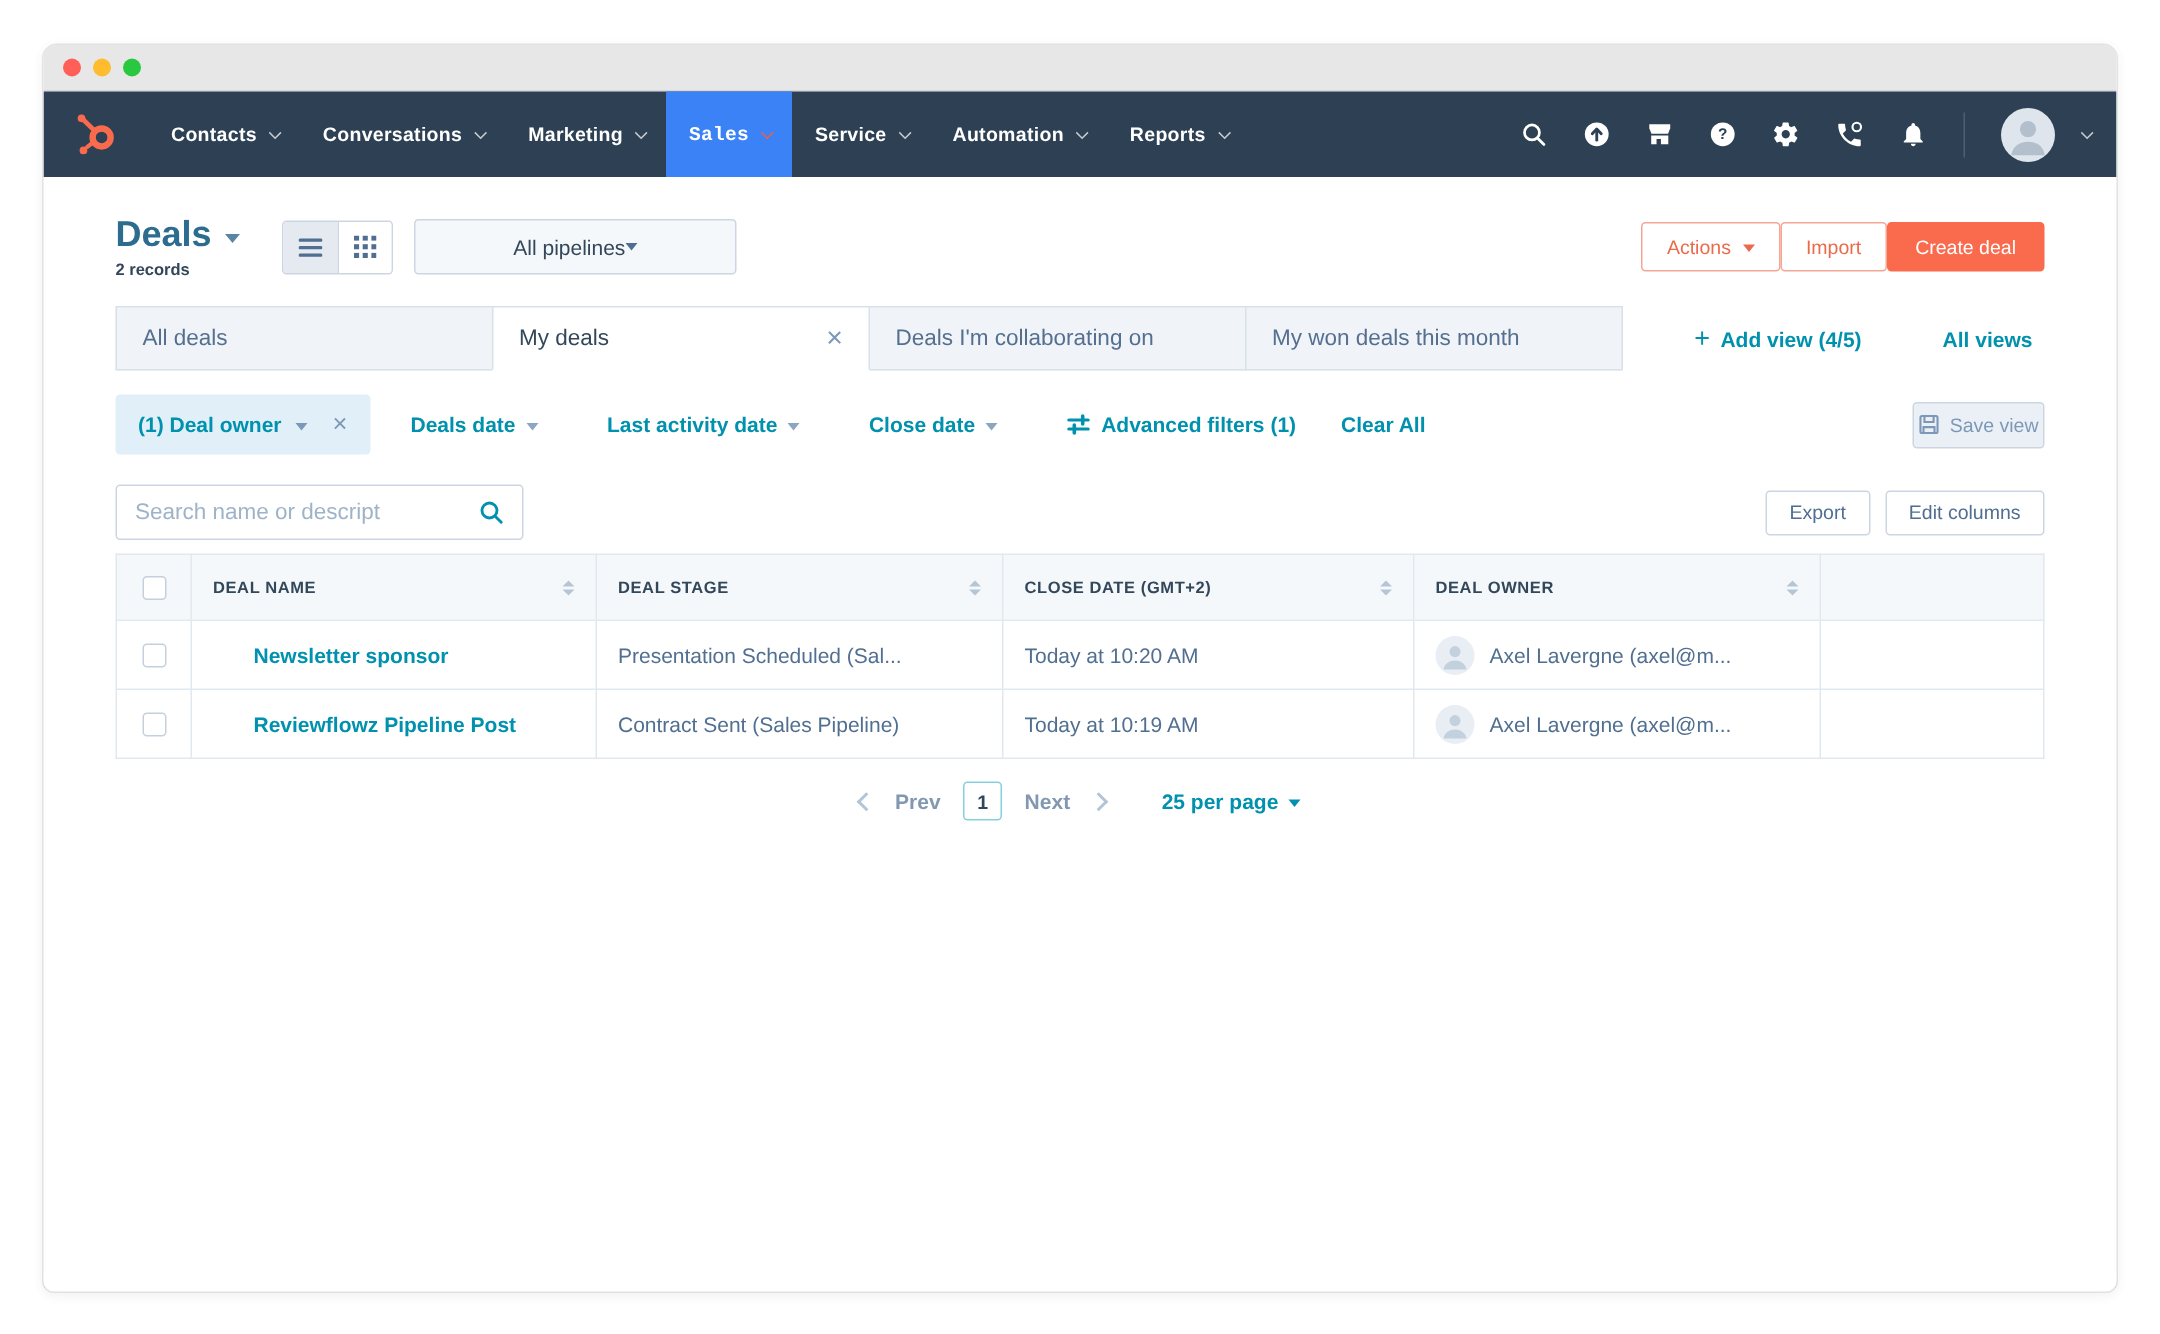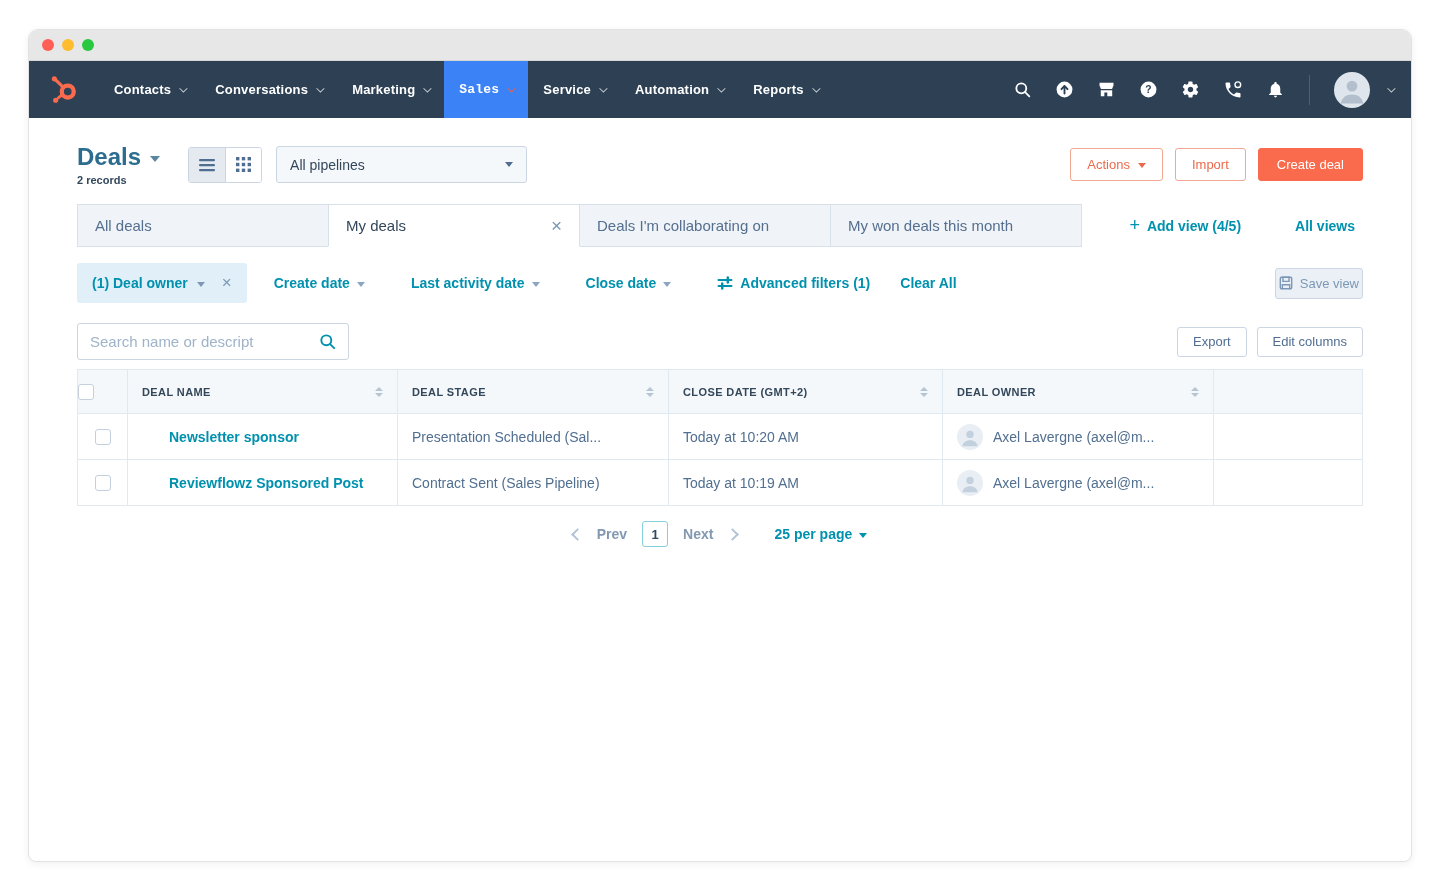--- a/index.html
+++ b/index.html
@@ -40,25 +40,25 @@
   .page-title { font-size:24px; font-weight:700; color:#2c6c8f; }
   .tri { display:inline-block; width:0; height:0; border-left:5px solid transparent;
     border-right:5px solid transparent; border-top:6px solid currentColor; }
   .tri-sm { border-left-width:4px; border-right-width:4px; border-top-width:5px; }
   .title-caret { color:#5b86a0; margin-top:3px; }
   .records { font-size:11px; font-weight:700; color:#33475b; margin-top:3px; }
   .toggle-group { margin-left:28px; display:flex; border:1px solid #cbd6e2; border-radius:3px; overflow:hidden; }
   .toggle-btn { width:36px; height:34px; display:grid; place-items:center; background:#fff; cursor:pointer; }
   .toggle-btn.active { background:#e5eaf0; }
   .toggle-btn + .toggle-btn { border-left:1px solid #cbd6e2; }
-  .pipeline-select { margin-left:14px; width:251px; height:37px; background:#f5f8fa; border:1px solid #cbd6e2;
-    border-radius:3px; display:flex; align-items:center; justify-content:space-between; padding:0 13px;
+  .pipeline-select { margin-left:14px; width:215px; height:37px; background:#f5f8fa; border:1px solid #cbd6e2;
+    border-radius:3px; display:flex; align-items:center; justify-content:center; padding:0 13px;
     font-size:14px; color:#33475b; cursor:pointer; }
   .pipeline-select .tri { color:#506e91; }
-  .header-actions { margin-left:auto; display:flex; gap:12px; }
+  .header-actions { margin-left:auto; display:flex; }
   .btn-outline-orange { height:33px; padding:0 16px; background:#fff; border:1px solid #f3a793; border-radius:3px;
     color:#eb6a4b; font-size:13px; display:flex; align-items:center; gap:8px; cursor:pointer; }
   .btn-outline-orange .tri { color:#eb6a4b; margin-top:1px; }
   .btn-solid-orange { height:33px; padding:0 18px; background:#fa6b4d; border:1px solid #fa6b4d; border-radius:3px;
     color:#fff; font-size:13px; display:flex; align-items:center; cursor:pointer; }
 
   
   .tabs-row { margin-top:18px; display:flex; align-items:stretch; height:43px; }
   .tab { width:252px; display:flex; align-items:center; padding:0 17px; font-size:15px; color:#546f8f;
     background:#f0f4f8; border:1px solid #d8e1ea; margin-left:-1px; cursor:pointer; white-space:nowrap; overflow:hidden; }
@@ -91,21 +91,21 @@
   .search-box input::placeholder { color:#9fb3c8; }
   .search-btn-icon { position:absolute; right:11px; top:8px; cursor:pointer; }
   .toolbar-actions { margin-left:auto; display:flex; align-items:center; gap:10px; }
   .btn-light { height:30px; padding:0 15px; background:#fff; border:1px solid #cbd6e2; border-radius:3px;
     color:#506e91; font-size:13px; display:flex; align-items:center; cursor:pointer; }
 
   
   .deals-table { margin-top:9px; width:100%; border-collapse:collapse; table-layout:fixed; }
   .deals-table th, .deals-table td { border:1px solid #e1e9f0; }
   .deals-table th { background:#f5f8fa; height:44px; font-size:11px; letter-spacing:.4px; font-weight:700;
-    color:#33475b; text-align:left; padding:0 14px; }
+    color:#33475b; text-align:center; padding:0 14px; }
   .th-inner { display:flex; align-items:center; justify-content:space-between; }
   .sort { display:flex; flex-direction:column; gap:2px; cursor:pointer; }
   .sort i { display:block; width:0; height:0; border-left:4px solid transparent; border-right:4px solid transparent; }
   .sort .up { border-bottom:4px solid #b5c5d6; }
   .sort .down { border-top:4px solid #b5c5d6; }
   .deals-table td { height:45px; padding:0 14px; font-size:14px; color:#516f90; white-space:nowrap; overflow:hidden; }
   .cb-cell { text-align:center; padding:0 !important; }
   .checkbox { display:inline-block; width:16px; height:16px; border:1px solid #c4d0dd; border-radius:3px;
     background:#fff; vertical-align:middle; cursor:pointer; }
   .cell-link { color:#0091ae; font-weight:700; cursor:pointer;padding-left:27px; }
@@ -304,21 +304,21 @@
       </div>
 
       <div class="filter-row">
         <div class="filter-chip">
           <span class="link-teal">(1) Deal owner</span>
           <i class="tri tri-sm"></i>
           <span class="chip-close">×</span>
         </div>
         <div class="filter-links">
           <span class="link-teal filter-link">
-            <span>Create date</span>
+            <span>Deals date</span>
             <i class="tri tri-sm"></i>
           </span>
           <span class="link-teal filter-link">
             <span>Last activity date</span>
             <i class="tri tri-sm"></i>
           </span>
           <span class="link-teal filter-link">
             <span>Close date</span>
             <i class="tri tri-sm"></i>
           </span>
@@ -436,21 +436,21 @@
                 </span>
                 <span>Axel Lavergne (axel@m...</span>
               </div>
             </td>
             <td></td>
           </tr>
           <tr>
             <td class="cb-cell">
               <span class="checkbox"></span>
             </td>
-            <td><span class="cell-link">Reviewflowz Sponsored Post</span></td>
+            <td><span class="cell-link">Reviewflowz Pipeline Post</span></td>
             <td>Contract Sent (Sales Pipeline)</td>
             <td>Today at 10:19 AM</td>
             <td>
               <div class="owner-cell">
                 <span class="owner-avatar">
                   <svg width="26" height="26" viewBox="0 0 24 24" fill="#c3d0de">
                     <circle cx="12" cy="9.6" r="3.4"></circle>
                       <path d="M5 20.6c.4-3.5 3.3-5.6 7-5.6s6.6 2.1 7 5.6z"></path>
                   </svg>
                 </span>

